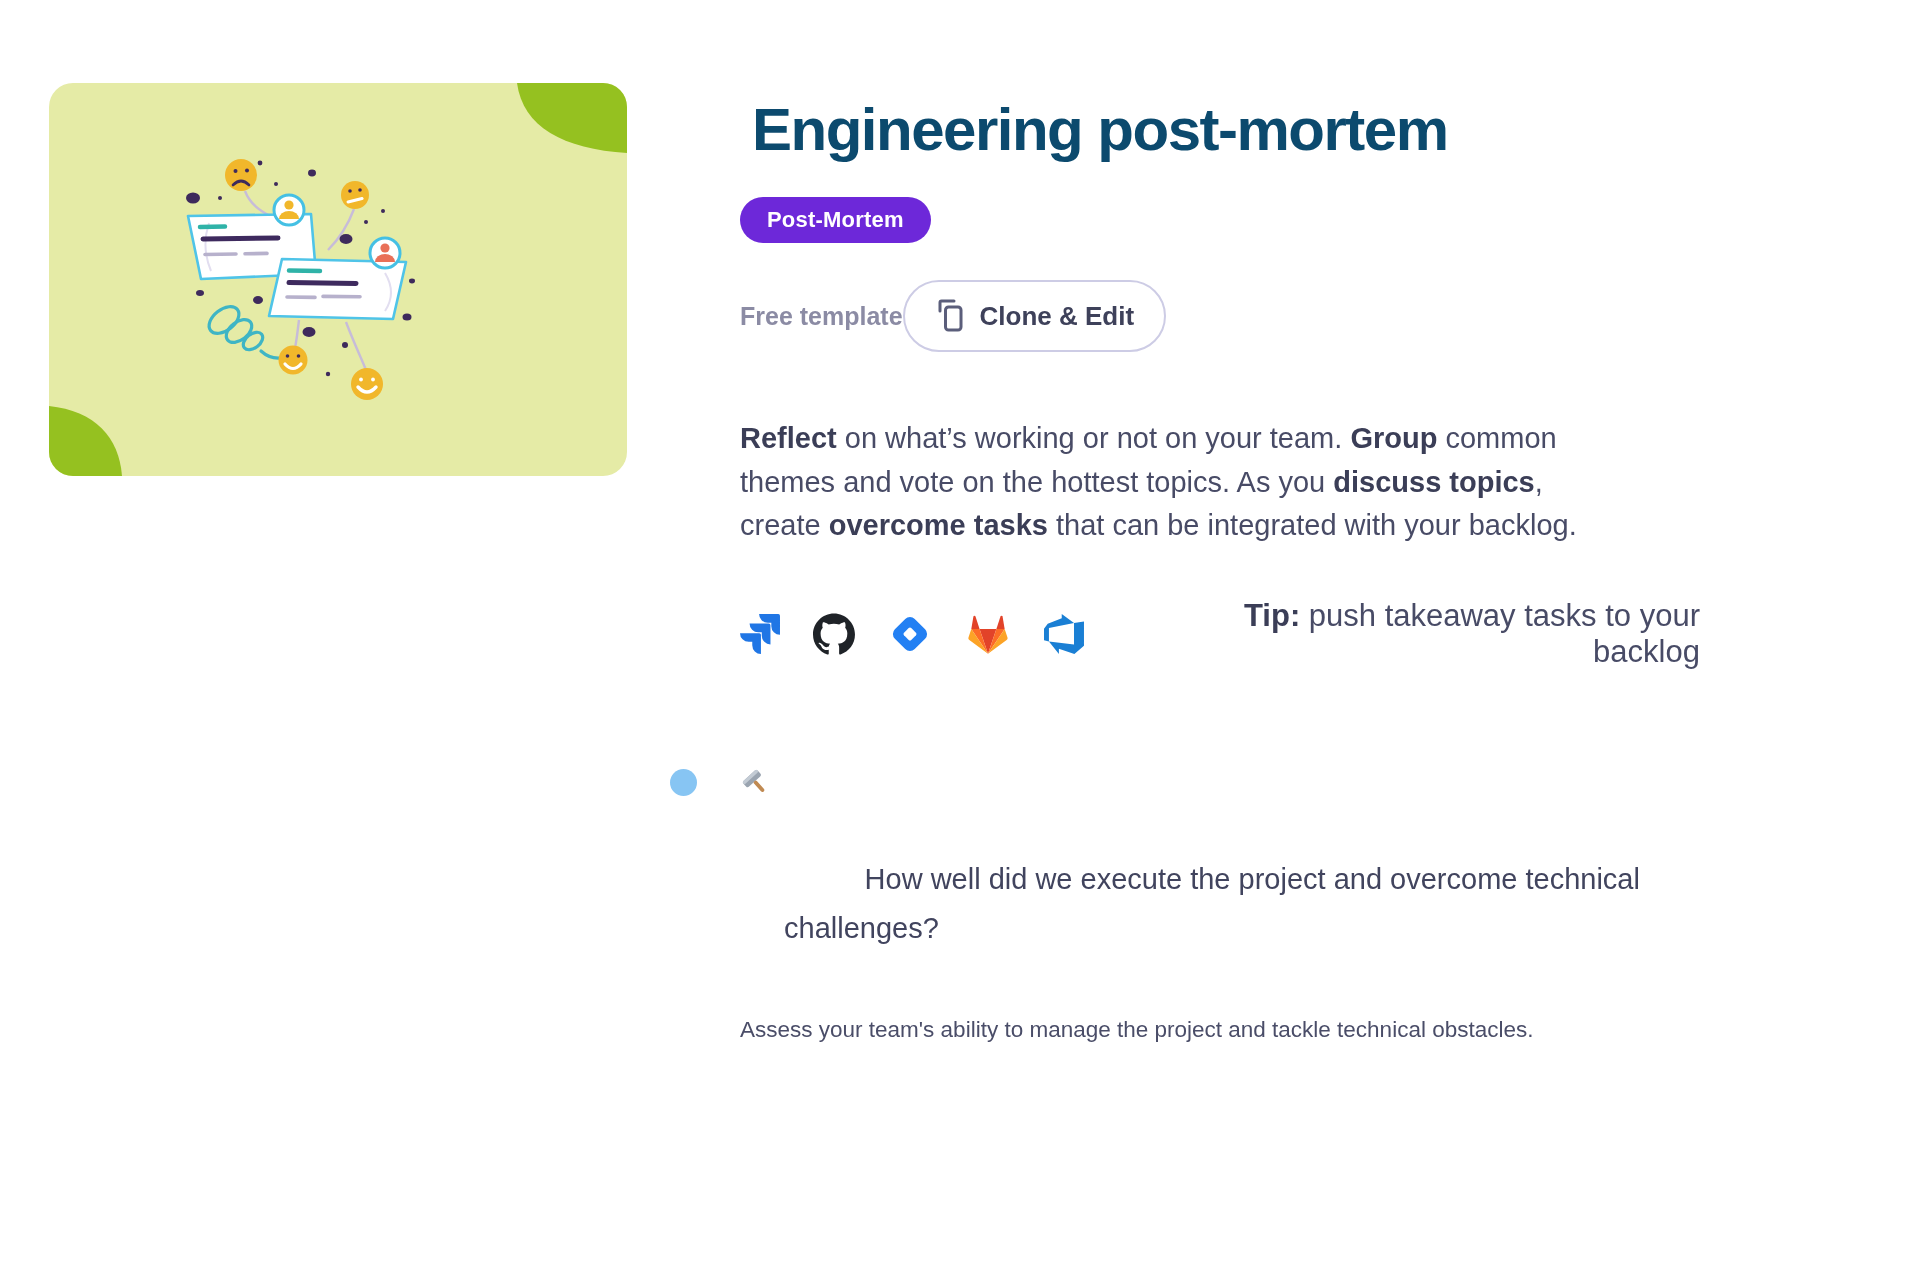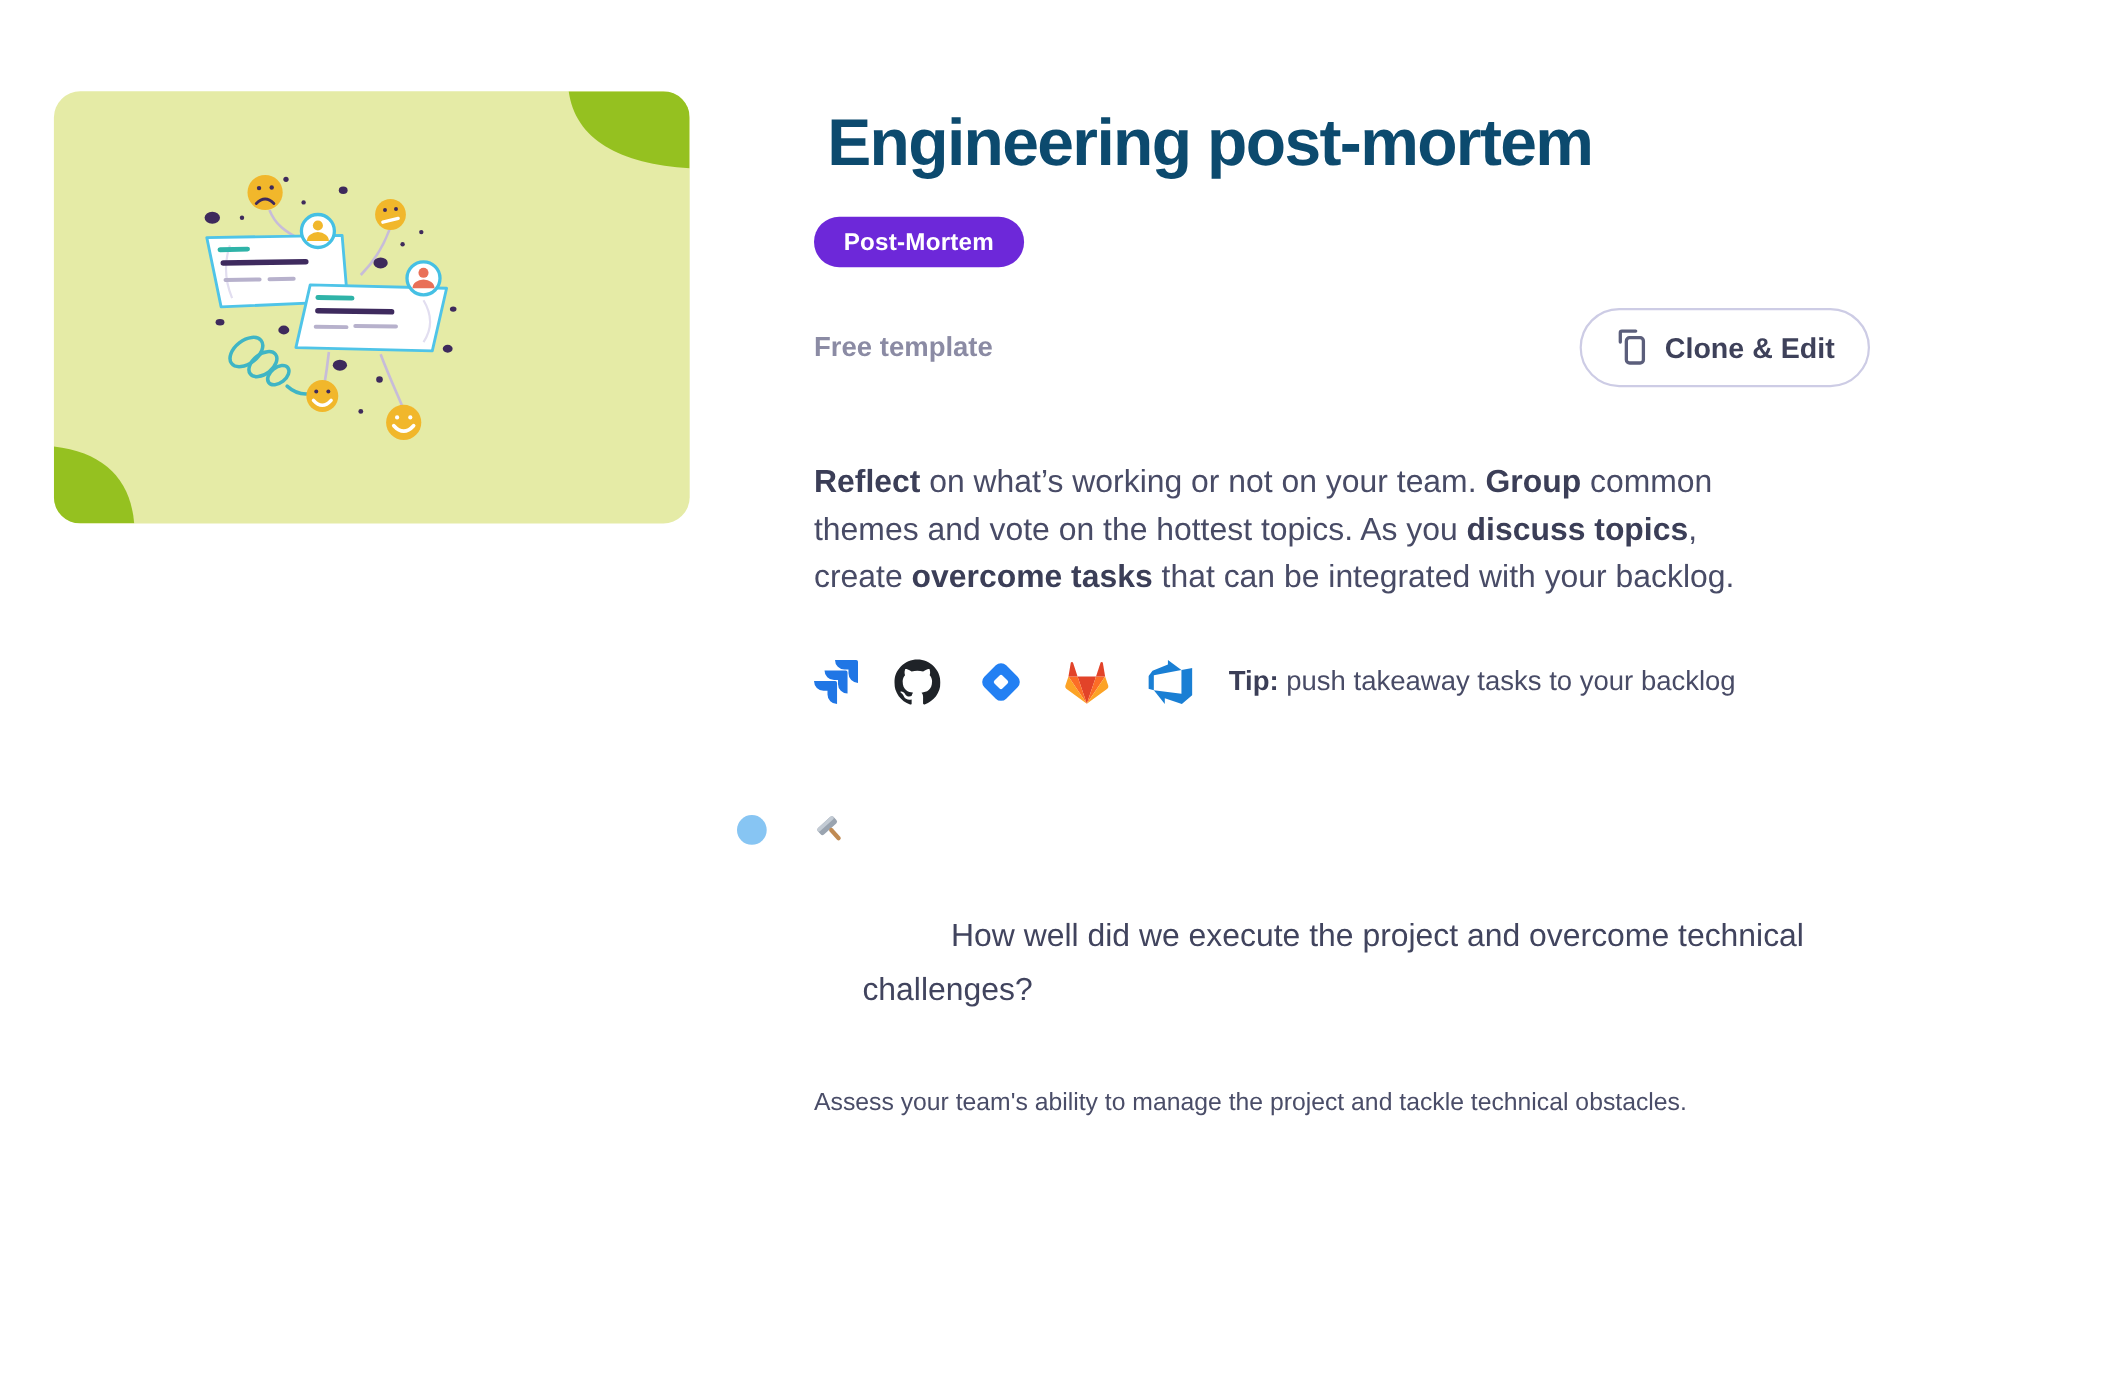--- a/index.html
+++ b/index.html
@@ -23,41 +23,41 @@
   h1.title{
     margin:12px;font-size:60px;line-height:1.12;font-weight:700;
     letter-spacing:-1.5px;color:#0c4a6e;
   }
   .badge{
     display:inline-block;margin-top:22px;padding:10px 27px;
     border-radius:23px;font-size:22px;font-weight:700;color:#fff;
     letter-spacing:.2px;
   }
   .meta-row{
-    margin-top:36px;display:flex;align-items:center;justify-content:space-between;
+    margin-top:36px;display:flex;align-items:center;justify-content:flex-start;
     height:74px;
   }
   .free-label{font-size:25px;font-weight:700;color:#8b8ba4;}
   .clone-btn{
     display:flex;align-items:center;gap:14px;cursor:pointer;
     background:#fff;border:2px solid #cdccE5;border-radius:38px;
     height:72px;padding:0 30px;
     font-family:inherit;font-size:26px;font-weight:700;color:#3e415a;
   }
   .clone-btn svg{display:block;}
 
   .desc{
     margin:64px 0 0 0;font-size:29px;line-height:1.5;color:#484b66;
     white-space:pre-wrap;max-width:935px;
   }
   .desc b, .tip b{font-weight:700;color:#3b3e57;}
 
   .integrations{margin-top:50px;display:flex;align-items:center;}
   .integrations .int-icon{display:block;margin-right:33px;}
-  .tip{font-size:25px;color:#484b66;margin-left:0;white-space:pre-wrap;text-align:right;}
+  .tip{font-size:31px;color:#484b66;margin-left:12px;white-space:pre-wrap;text-align:right;}
 
   
   .prompts{list-style:none;margin:88px 0 0 0;padding:0;}
   .prompt{position:relative;margin-top:22px;}
   .prompt:first-child{margin-top:0;}
   .p-dot{
     position:absolute;left:-70px;top:11px;width:27px;height:27px;border-radius:50%;
   }
   .p-title{
     position:relative;padding-left:44px;font-size:29px;line-height:1.68;

